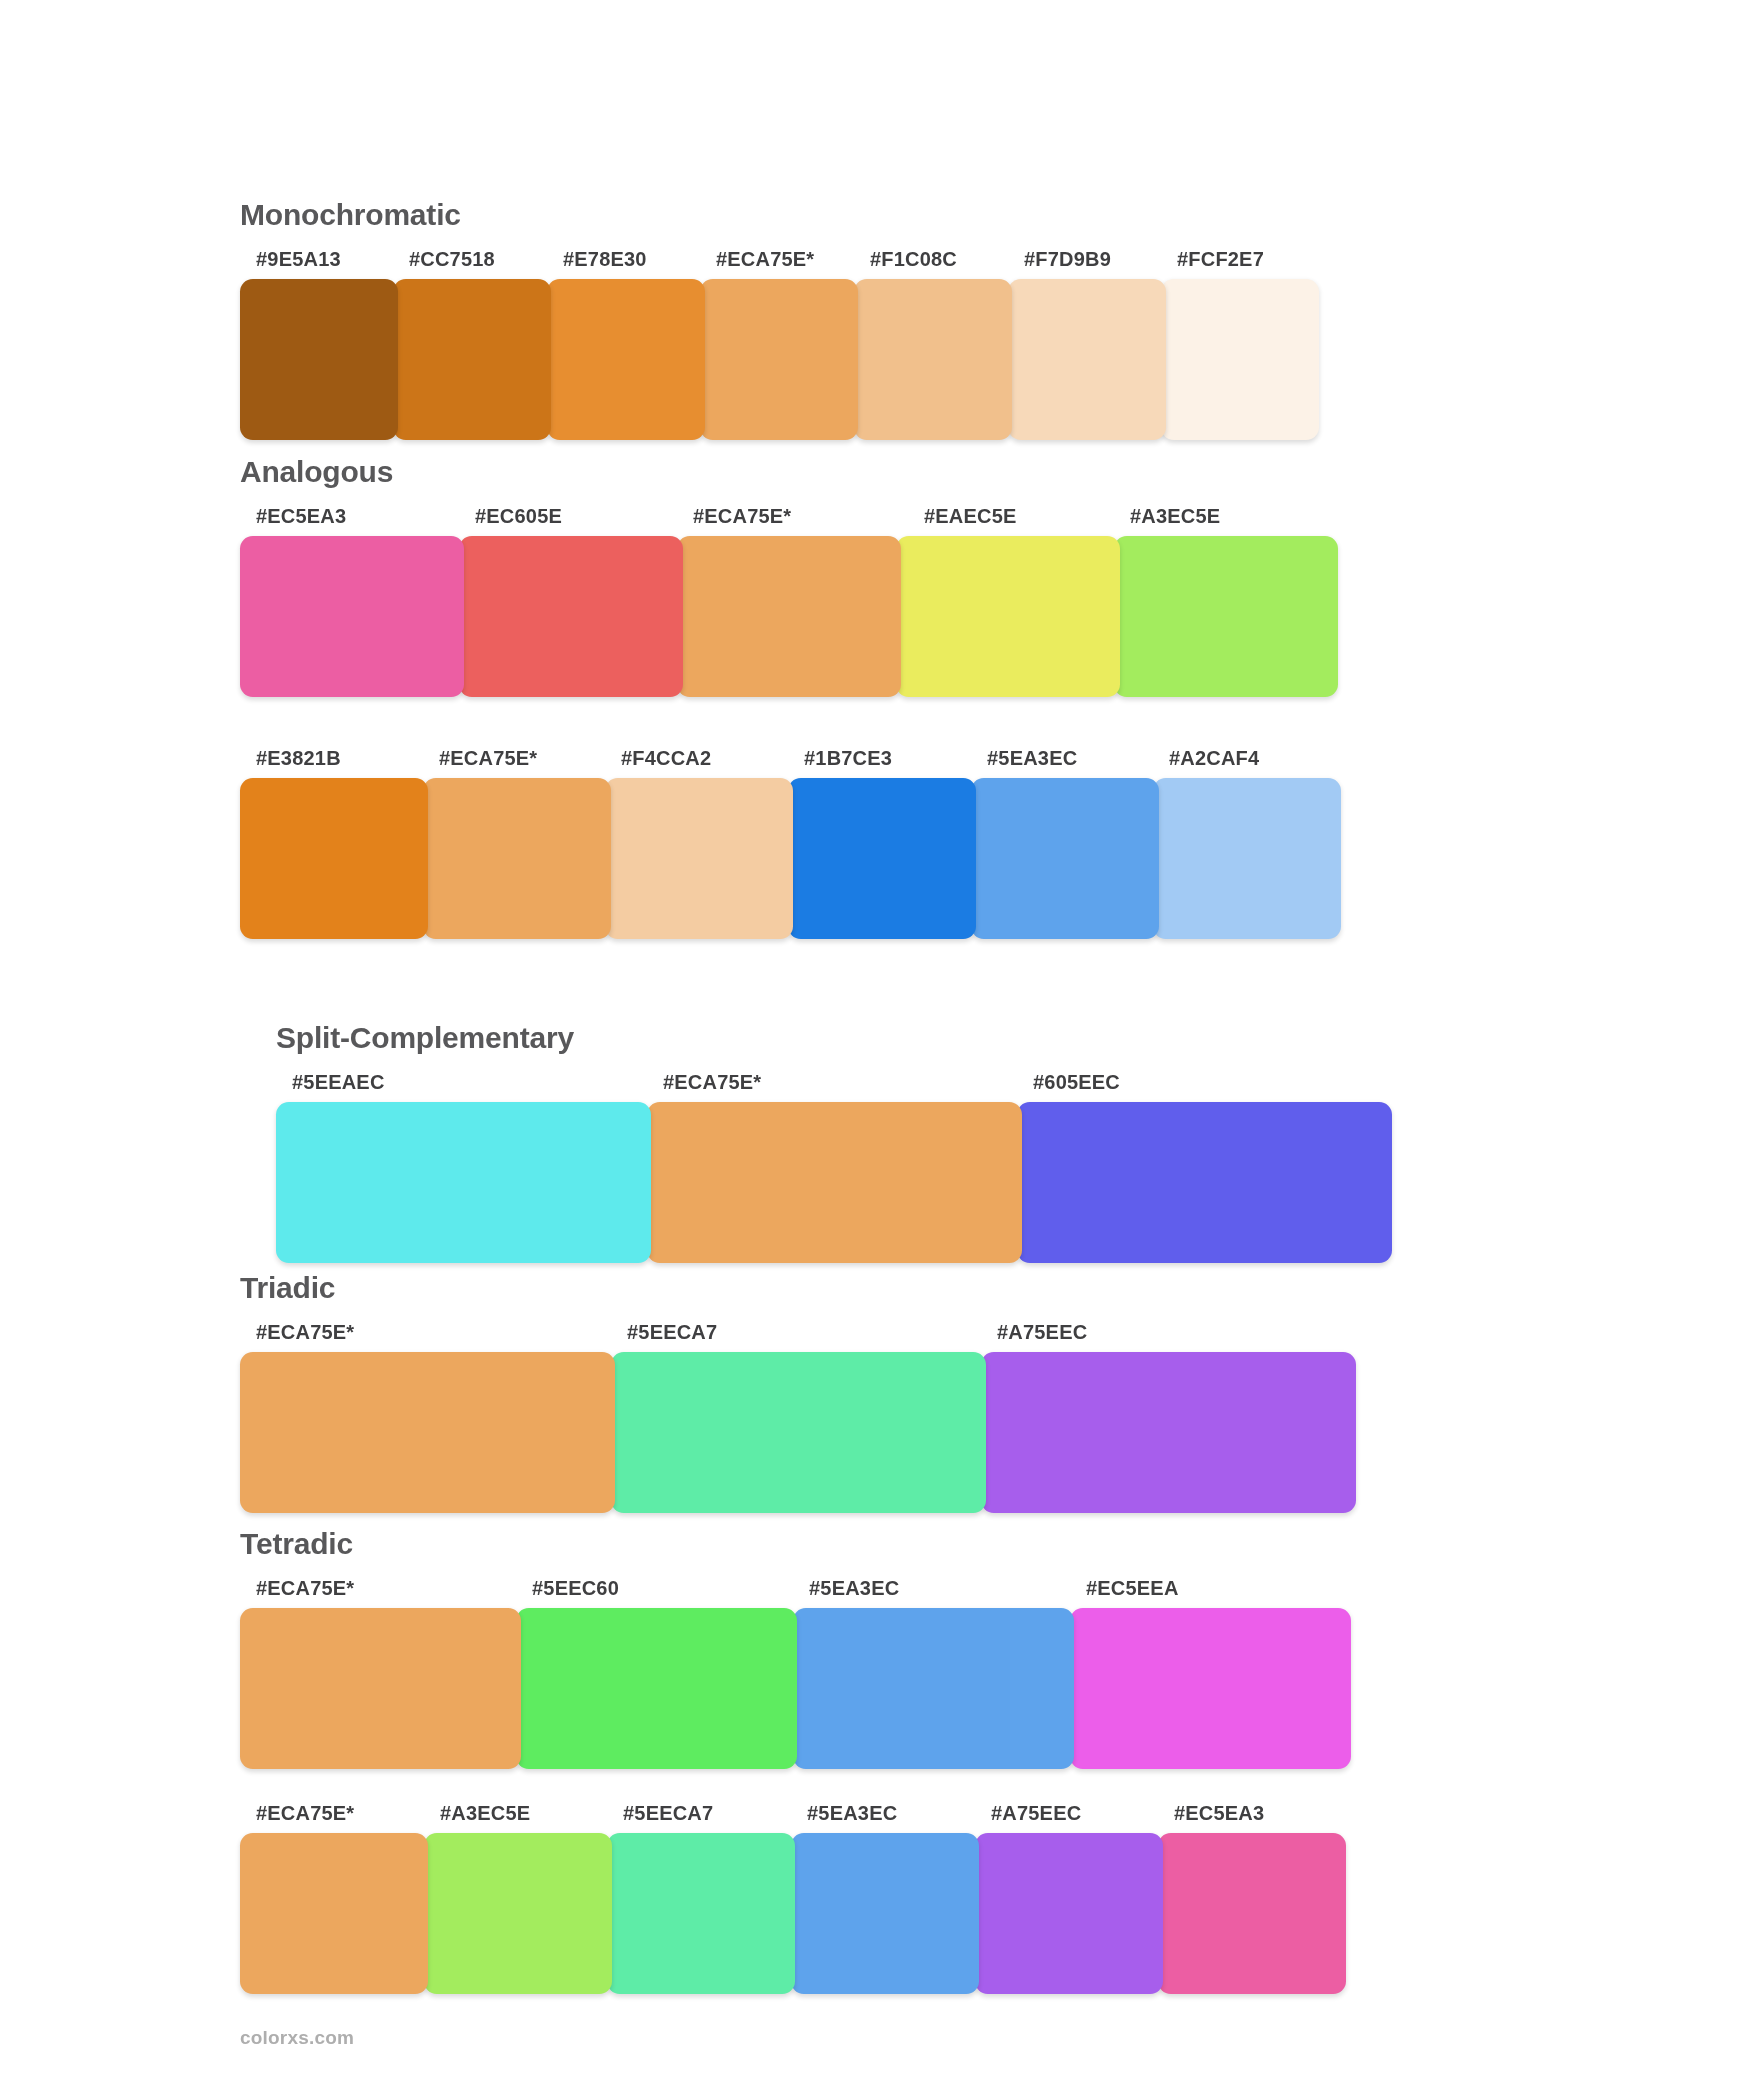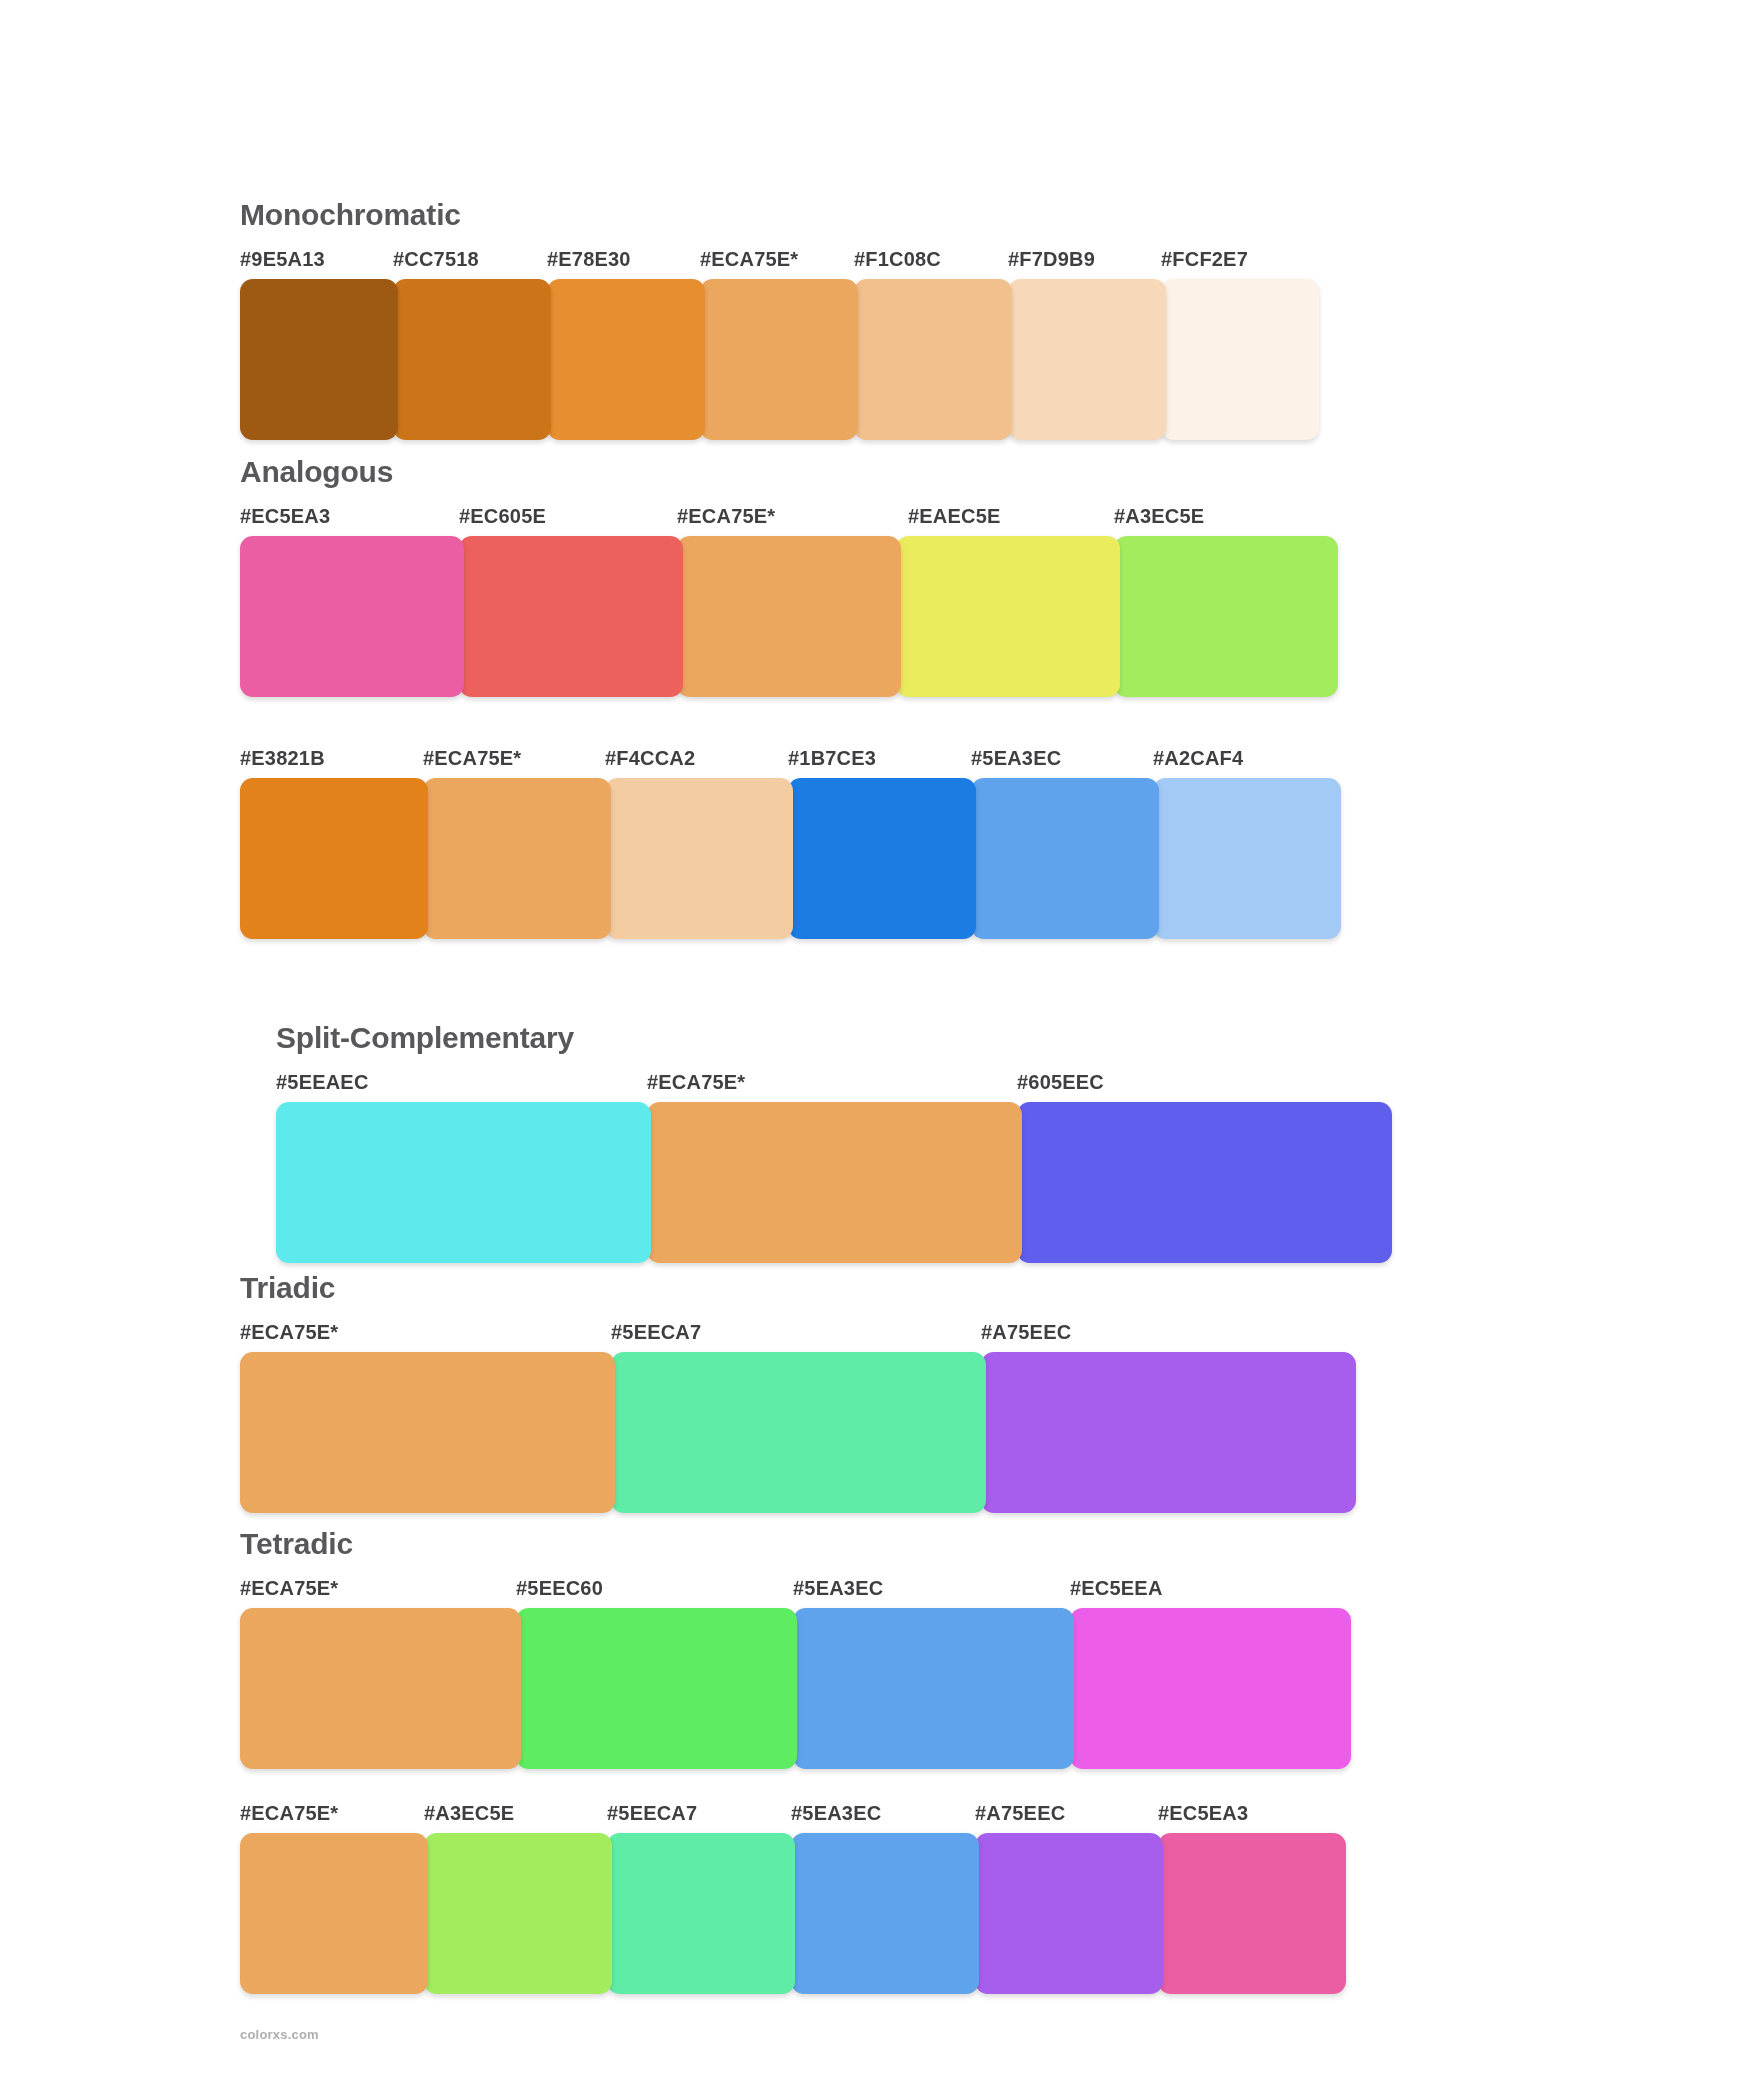--- a/index.html
+++ b/index.html
@@ -77,39 +77,40 @@
     margin-top: 17.6px;
   }
   .swatch-label {
     position: absolute;
     top: 0;
     font-size: 20px;
     font-weight: bold;
     color: #3f3f41;
     white-space: nowrap;
     letter-spacing: 0.2px;
+    margin-left: 16px;
   }
 
   .swatch-row {
     position: relative;
     margin-top: 4.8px;
   }
   .swatch {
     position: absolute;
     top: 0;
     border-radius: 12.8px;
     box-shadow: 0 2.4px 5.6px rgba(0,0,0,0.14);
   }
 
   
   .footer {
     position: absolute;
     left: 240px;
     top: 2027px;
-    font-size: 13px;
+    font-size: 19px;
     font-weight: bold;
     color: #aeaeae;
     letter-spacing: 0.2px;
   }
 </style>
 </head>
 <body>
 
 <div class="page">
 

